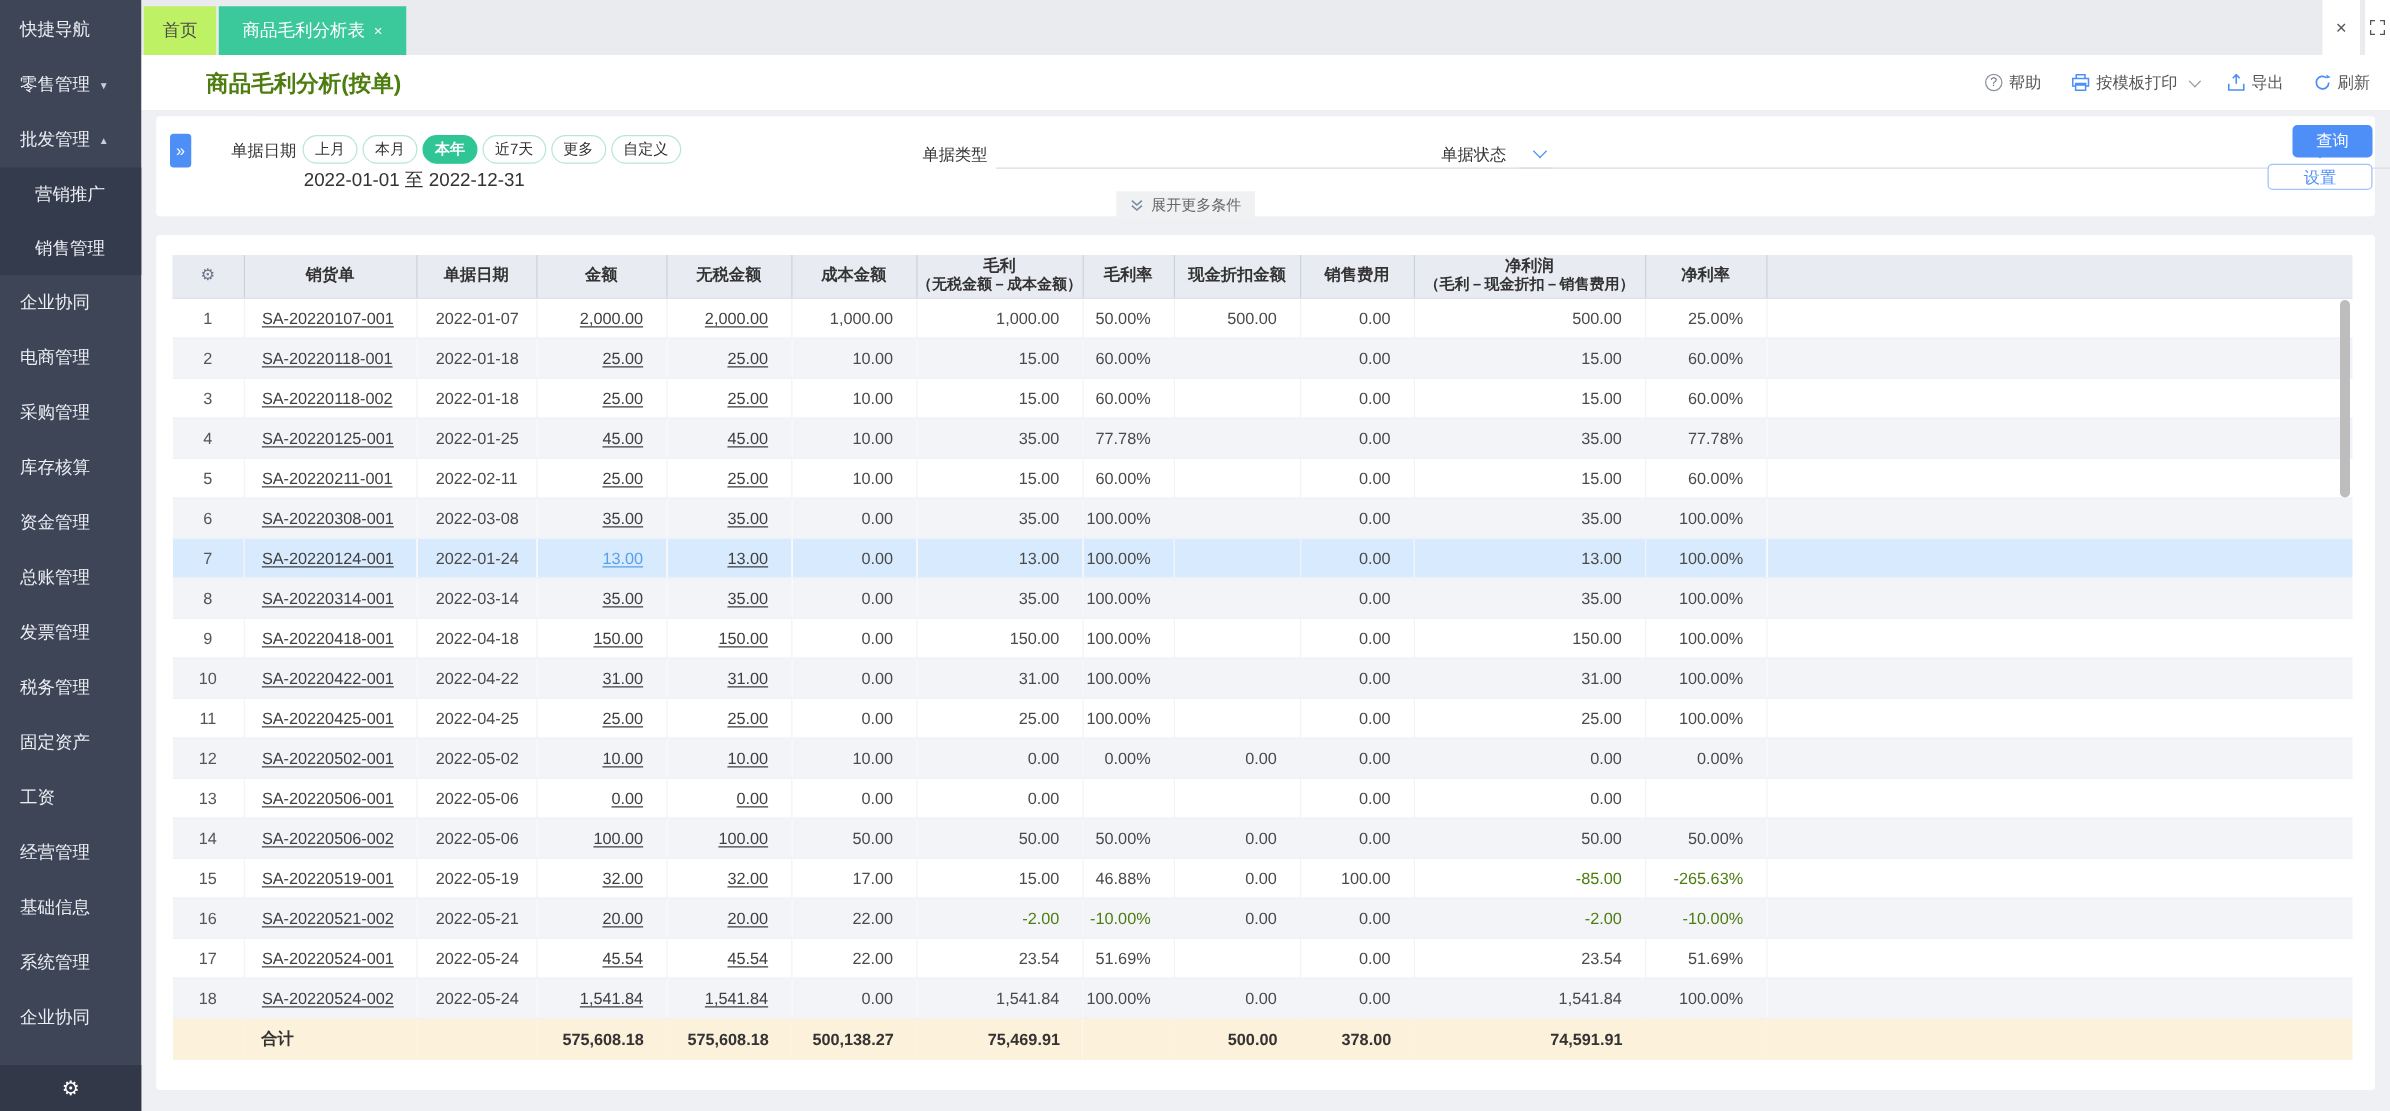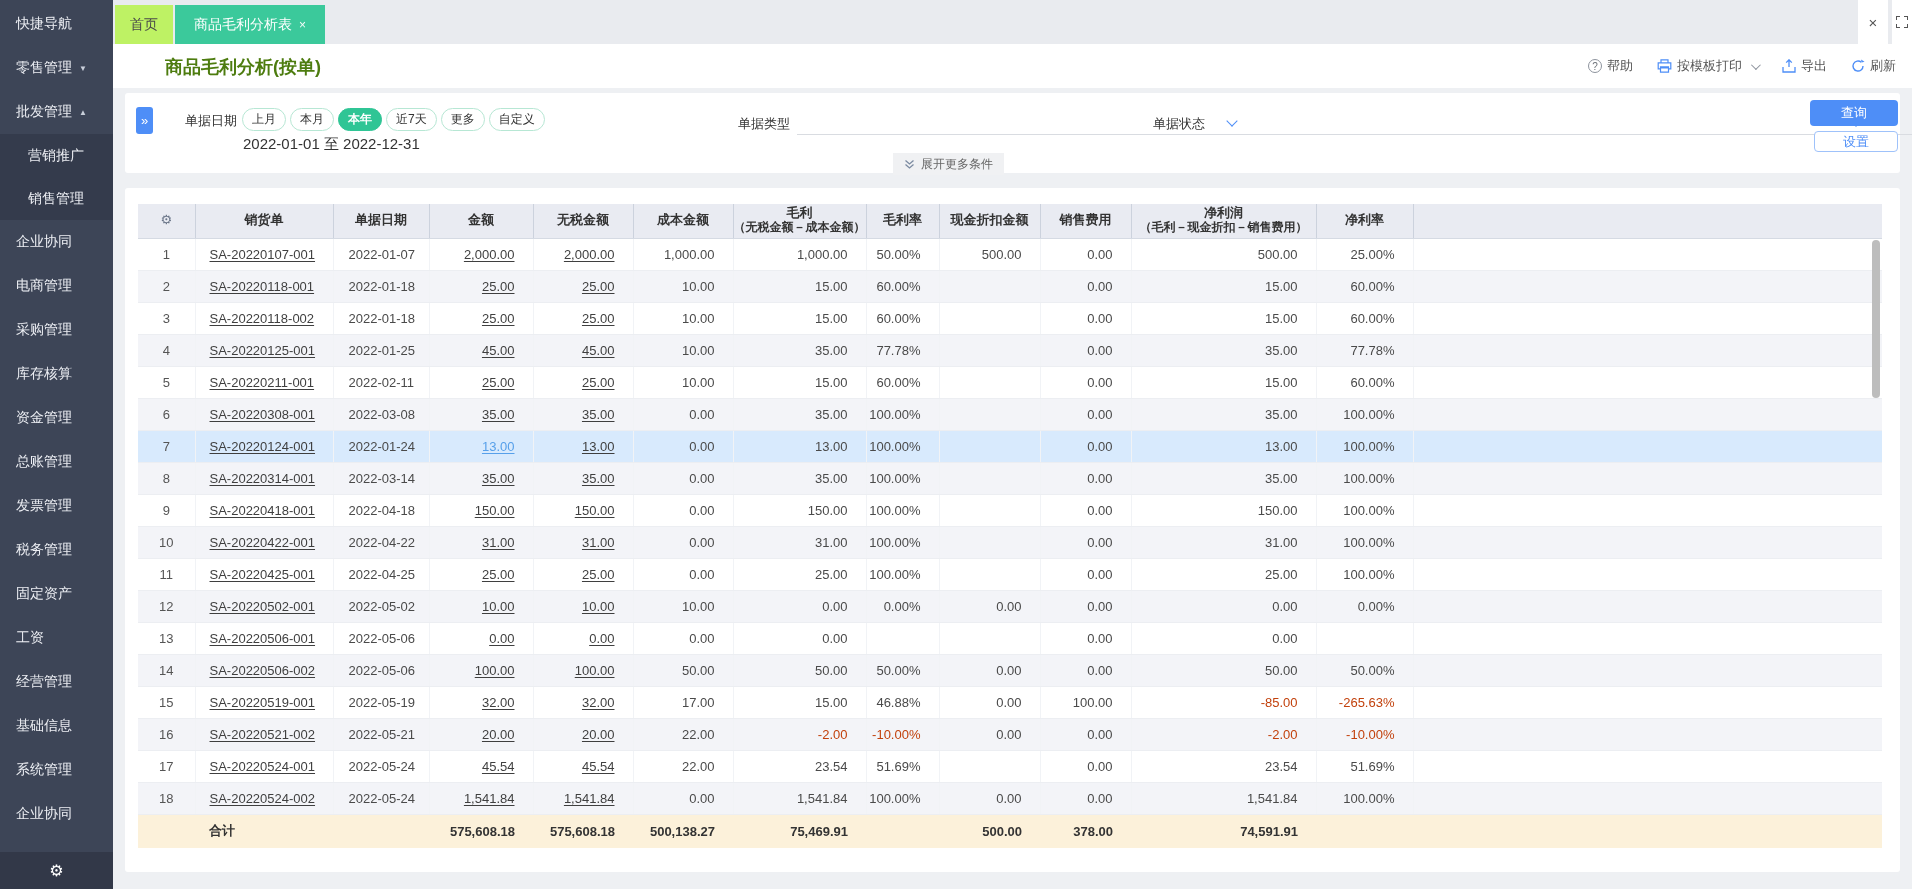--- a/index.html
+++ b/index.html
@@ -50,42 +50,42 @@
   .pill.selected { background:#2fc595; border-color:#2fc595; color:#fff; font-weight:700; }
   .date-range { position:absolute; left:118px; top:42px; font-size:15px; color:#333; }
   .lbl-type { left:613px; top:22px; }
   .lbl-status { left:1028px; top:22px; }
   .ufield { position:absolute; top:16px; height:26px; border-bottom:1px solid #d9dce1; cursor:pointer; }
   .fld-type { left:672px; width:445px; }
   .fld-status { left:1090px; width:697px; }
   .blue-caret { position:absolute; top:8px; width:8px; height:8px; border-right:1.6px solid #4e8ef7; border-bottom:1.6px solid #4e8ef7; transform:rotate(45deg); }
   .fld-type .blue-caret { right:6px; }
   .fld-status .blue-caret { right:52px; }
-  .btn-query { position:absolute; right:2px; top:7px; width:88px; height:26px; background:#4e8ef7; color:#fff; border:none; border-radius:4px; font-size:13px; cursor:pointer; font-family:inherit; }
+  .btn-query { position:absolute; right:2px; top:7px; width:64px; height:26px; background:#4e8ef7; color:#fff; border:none; border-radius:4px; font-size:13px; cursor:pointer; font-family:inherit; }
   .btn-settings { position:absolute; right:2px; top:38px; width:84px; height:21px; background:#fff; color:#4e8ef7; border:1px solid #9fc2fa; border-radius:4px; font-size:13px; cursor:pointer; font-family:inherit; }
   .expand-btn { position:absolute; left:893px; top:153px; height:22px; padding:0 11px; background:#f0f1f3; color:#666; font-size:12px; display:flex; align-items:center; gap:6px; cursor:pointer; z-index:7;justify-content:center; }
 
   
   .table-card { position:absolute; left:125px; top:188px; width:1775px; height:684px; background:#ffffff; border-radius:3px; }
   table { position:absolute; left:13px; top:16px; width:1744px; border-collapse:collapse; table-layout:fixed; font-size:13px; color:#4a4a4a; }
   th { height:34px; background:#e9ebf2; font-weight:700; color:#333; border-right:1px solid #ccd2dd; border-bottom:1px solid #d5dae3; text-align:center; font-size:13px; padding:0; line-height:1.15; }
   th:last-child { border-right:none; }
   th .l2 { font-size:12px; }
   .gear-ico { color:#6b7689; font-size:13px; font-weight:400; }
   td { height:32px; border-bottom:1px solid #eceef2; border-right:1px solid #f1f3f6; padding:0; overflow:hidden; white-space:nowrap; }
   td:last-child { border-right:none; }
   tr.stripe td { background:#f3f4f8; }
   tr.sel td { background:#d8eafd; }
   td.c-num { text-align:center; color:#555; }
   td.c-doc { padding-left:14px; }
   td.c-date { padding-left:15px; }
   td.amt { text-align:right; padding-right:18px; }
   .lnk { color:#3f3f3f; text-decoration:underline; text-underline-offset:2px; cursor:pointer; }
   .lnk.active { color:#57a0ea; }
-  .neg { color:#c2410c; }
+  .neg { color:#4d7c0f; }
   tr.total td { background:#fcf1da; font-weight:700; color:#333; border-right:none; border-bottom:none; border-top:1px solid #f1e3c2; height:34px; }
   tr.total td.t-label { padding-left:14px; }
   .vscroll { position:absolute; right:20px; top:52px; width:8px; height:158px; background:#bdbdbd; border-radius:4px; cursor:pointer; }
 </style>
 </head>
 <body>
 
 <div class="sidebar">
   <div class="side-items">
       <div class="side-item">

